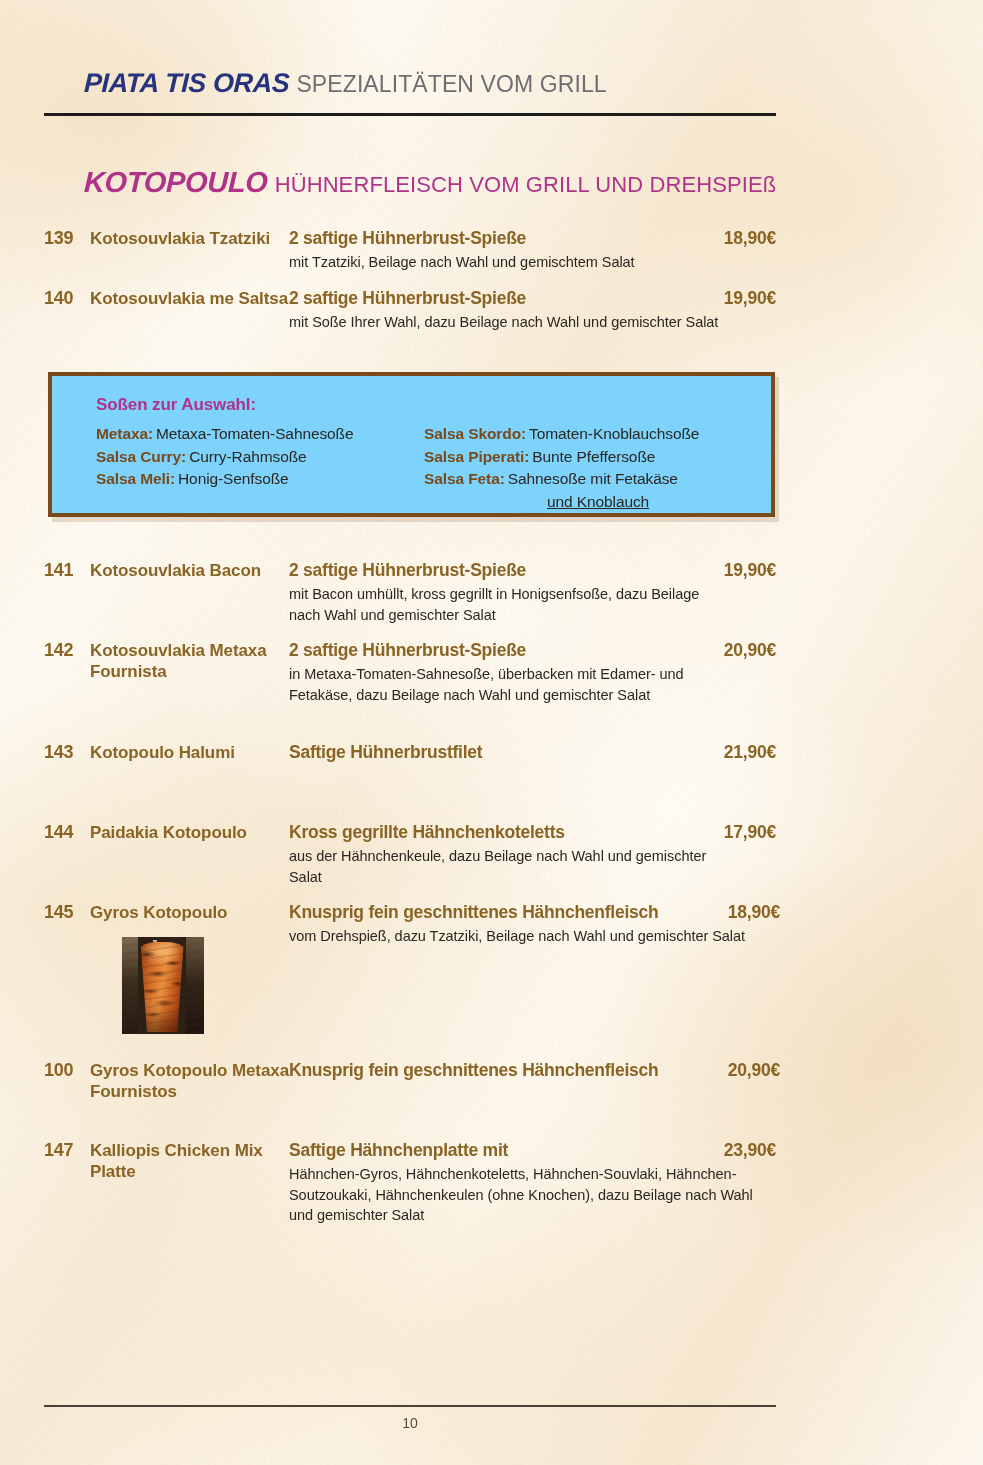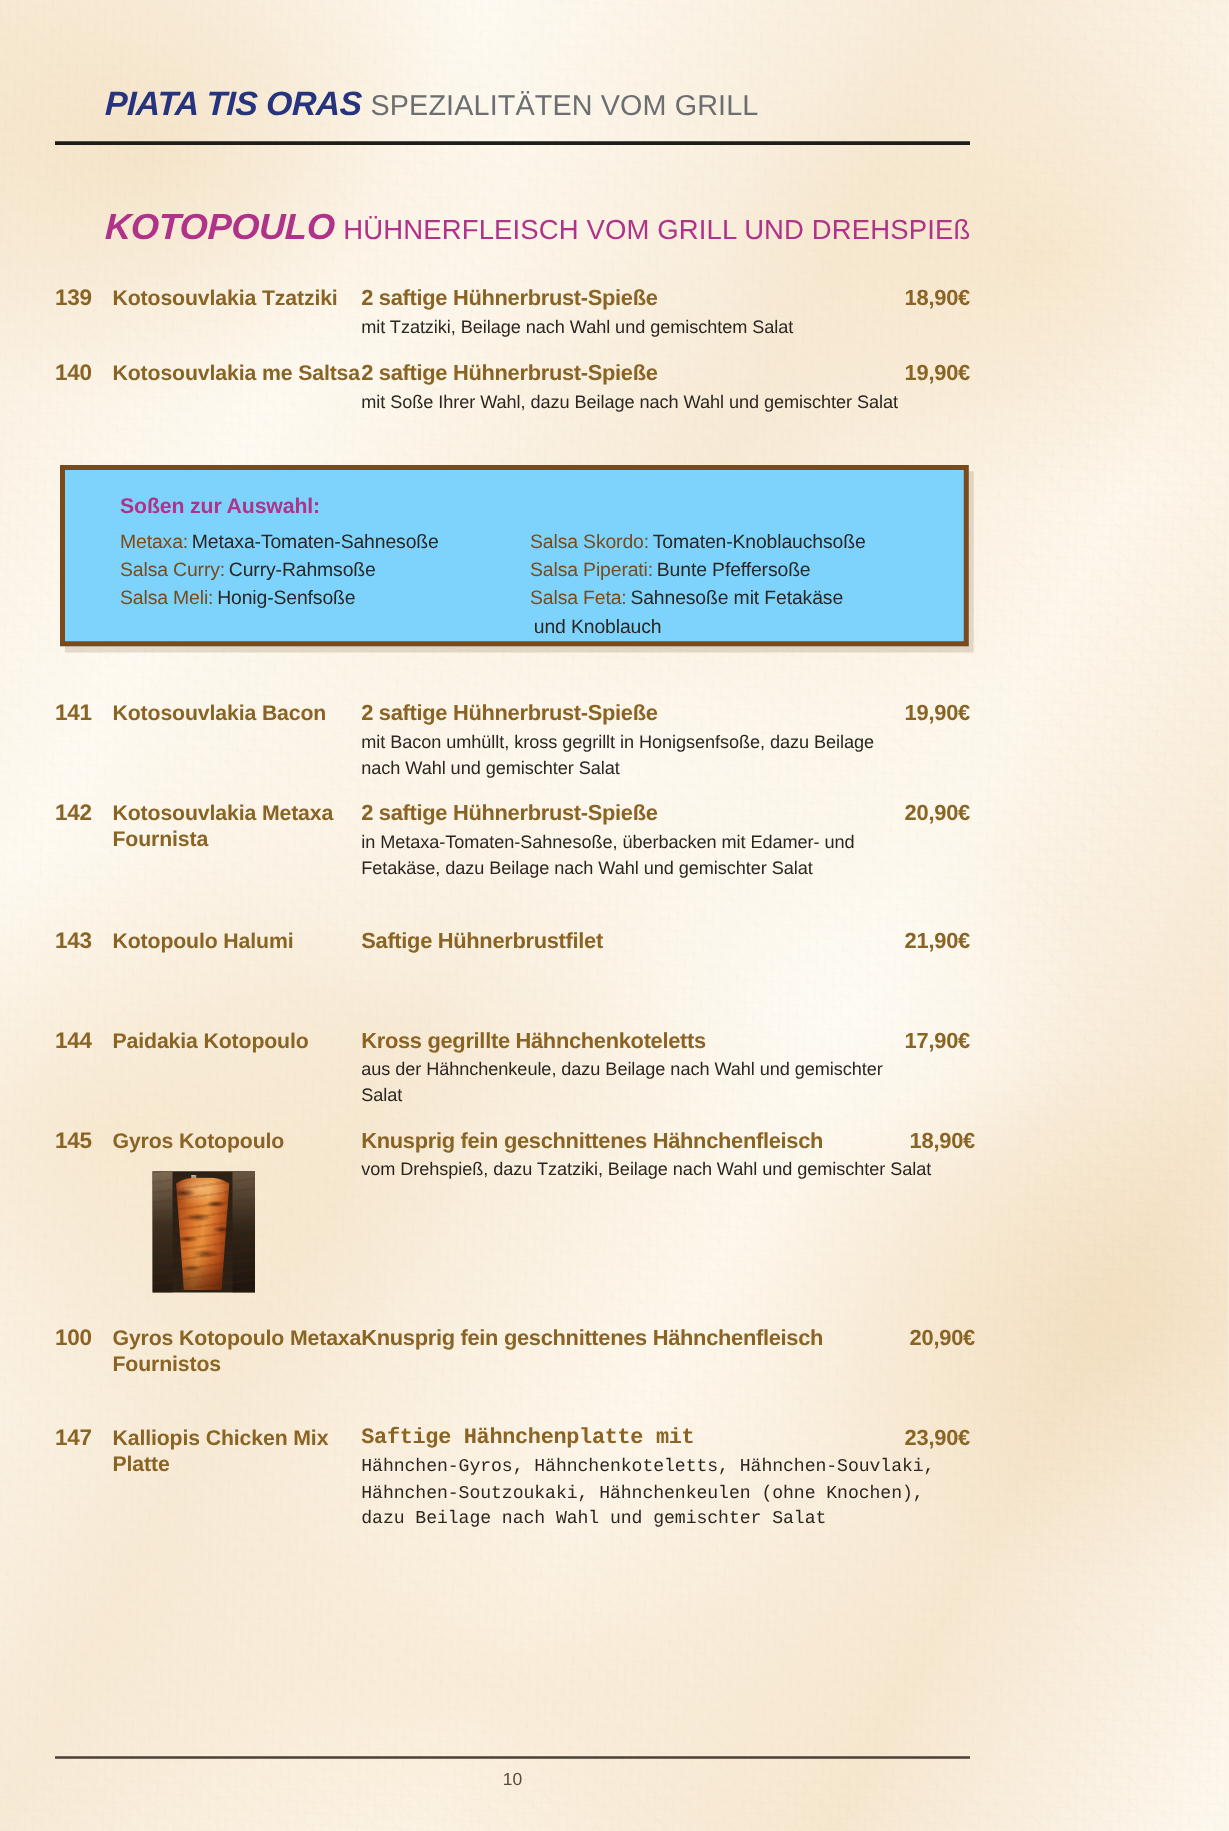--- a/index.html
+++ b/index.html
@@ -189,25 +189,27 @@
   .sauce-col.left  { left:44px;  width:330px; }
   .sauce-col.right { left:372px; width:345px; }
   .sauce-row {
     font-size:15.5px;
     color:#2b2622;
     line-height:1.46;
     letter-spacing:-.1px;
     white-space:nowrap;
   }
   .sauce-row .s-name {
-    font-weight:normal;
+    font-weight:bold;
     color:#7a4a1b;
   }
   .sauce-row .s-desc { margin-left:3px; }
   .sauce-row.indent2 {
+    margin-left:120px;
+    text-decoration:underline;
   }
 
   
   #gyros-photo {
     position:absolute;
     left:122px; top:937px;
     width:82px; height:97px;
     overflow:hidden;
     background:#2b2015;
   }
@@ -393,21 +395,21 @@
     <div class="mi-name">Gyros Kotopoulo Metaxa Fournistos</div>
     <div class="mi-body" style="width:490px;">
       <div class="mi-headline">Knusprig fein geschnittenes Hähnchenfleisch</div>
     </div>
     <div class="mi-price">20,90€</div>
   </div>
 
   <div class="menu-item" style="top:1140px;">
     <div class="mi-num">147</div>
     <div class="mi-name">Kalliopis Chicken Mix Platte</div>
-    <div class="mi-body" style="width:470px;font-family:Liberation Mono, monospace;">
+    <div class="mi-body" style="width:470px;">
       <div class="mi-headline">Saftige Hähnchenplatte mit</div>
       <div class="mi-desc">Hähnchen-Gyros, Hähnchenkoteletts, Hähnchen-Souvlaki, Hähnchen-Soutzoukaki, Hähnchenkeulen (ohne Knochen), dazu Beilage nach Wahl und gemischter Salat</div>
     </div>
     <div class="mi-price">23,90€</div>
   </div>
 
   <div class="rule-bottom"></div>
   <div id="page-number">10</div>
 
 </div>

